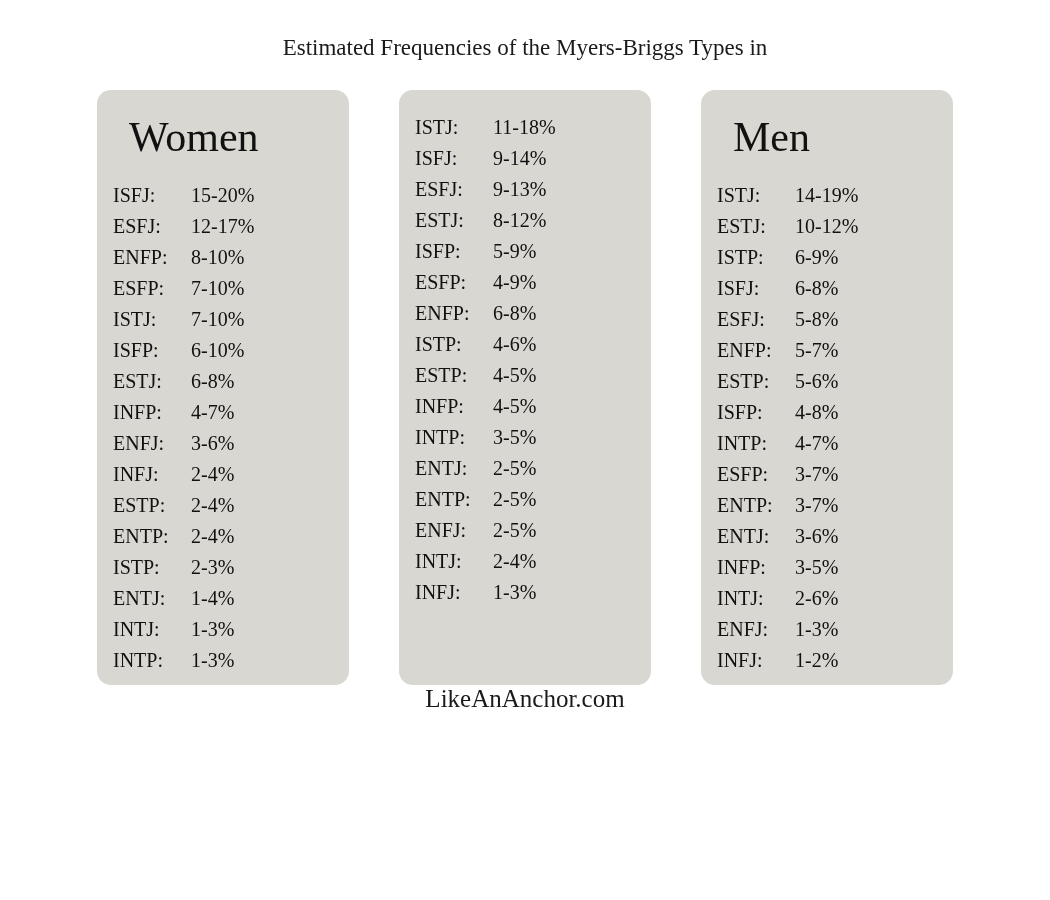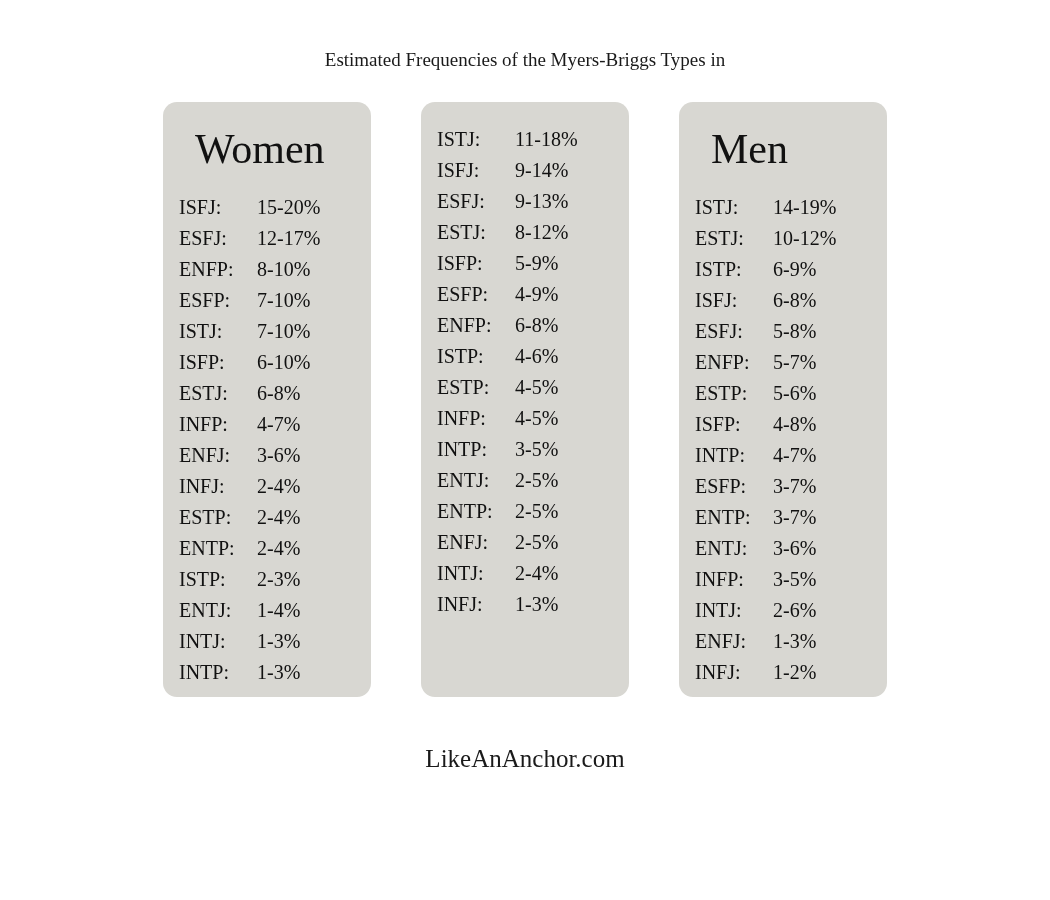--- a/index.html
+++ b/index.html
@@ -10,40 +10,40 @@
     width: 1050px;
     height: 900px;
     background: #ffffff;
     font-family: "Liberation Serif", serif;
     color: #000000;
     position: relative;
     overflow: hidden;
   }
   .title {
     text-align: center;
-    font-size: 19px;
+    font-size: 23px;
     line-height: 31px;
-    padding-top: 44px;
+    padding-top: 32px;
     font-family: "Liberation Serif", serif;
     color: #1a1a1a;
   }
   .title div {
     white-space: nowrap;
   }
   .panels {
     display: flex;
     justify-content: center;
     align-items: flex-start;
     gap: 50px;
     margin-top: 27px;
   }
   .panel {
     background: #d8d7d2;
     border-radius: 14px;
-    width: 208px;
+    width: 252px;
     height: 595px;
     box-sizing: border-box;
     padding: 22px 0 0 0;
   }
   .panel-title {
     font-size: 42px;
     line-height: 50px;
     padding-left: 32px;
     font-family: "Liberation Serif", serif;
     color: #111111;
@@ -63,21 +63,20 @@
   .row .type {
     width: 78px;
     flex: 0 0 78px;
   }
   .row .pct {
     flex: 0 0 auto;
   }
   .footer {
     text-align: center;
     font-size: 25px;
-    margin-top: 48px;
     font-family: "Liberation Serif", serif;
     color: #1a1a1a;
   }
 </style>
 </head>
 <body>
 
 <div class="title">
   <div>Estimated Frequencies of the Myers-Briggs Types in</div>
 </div>

